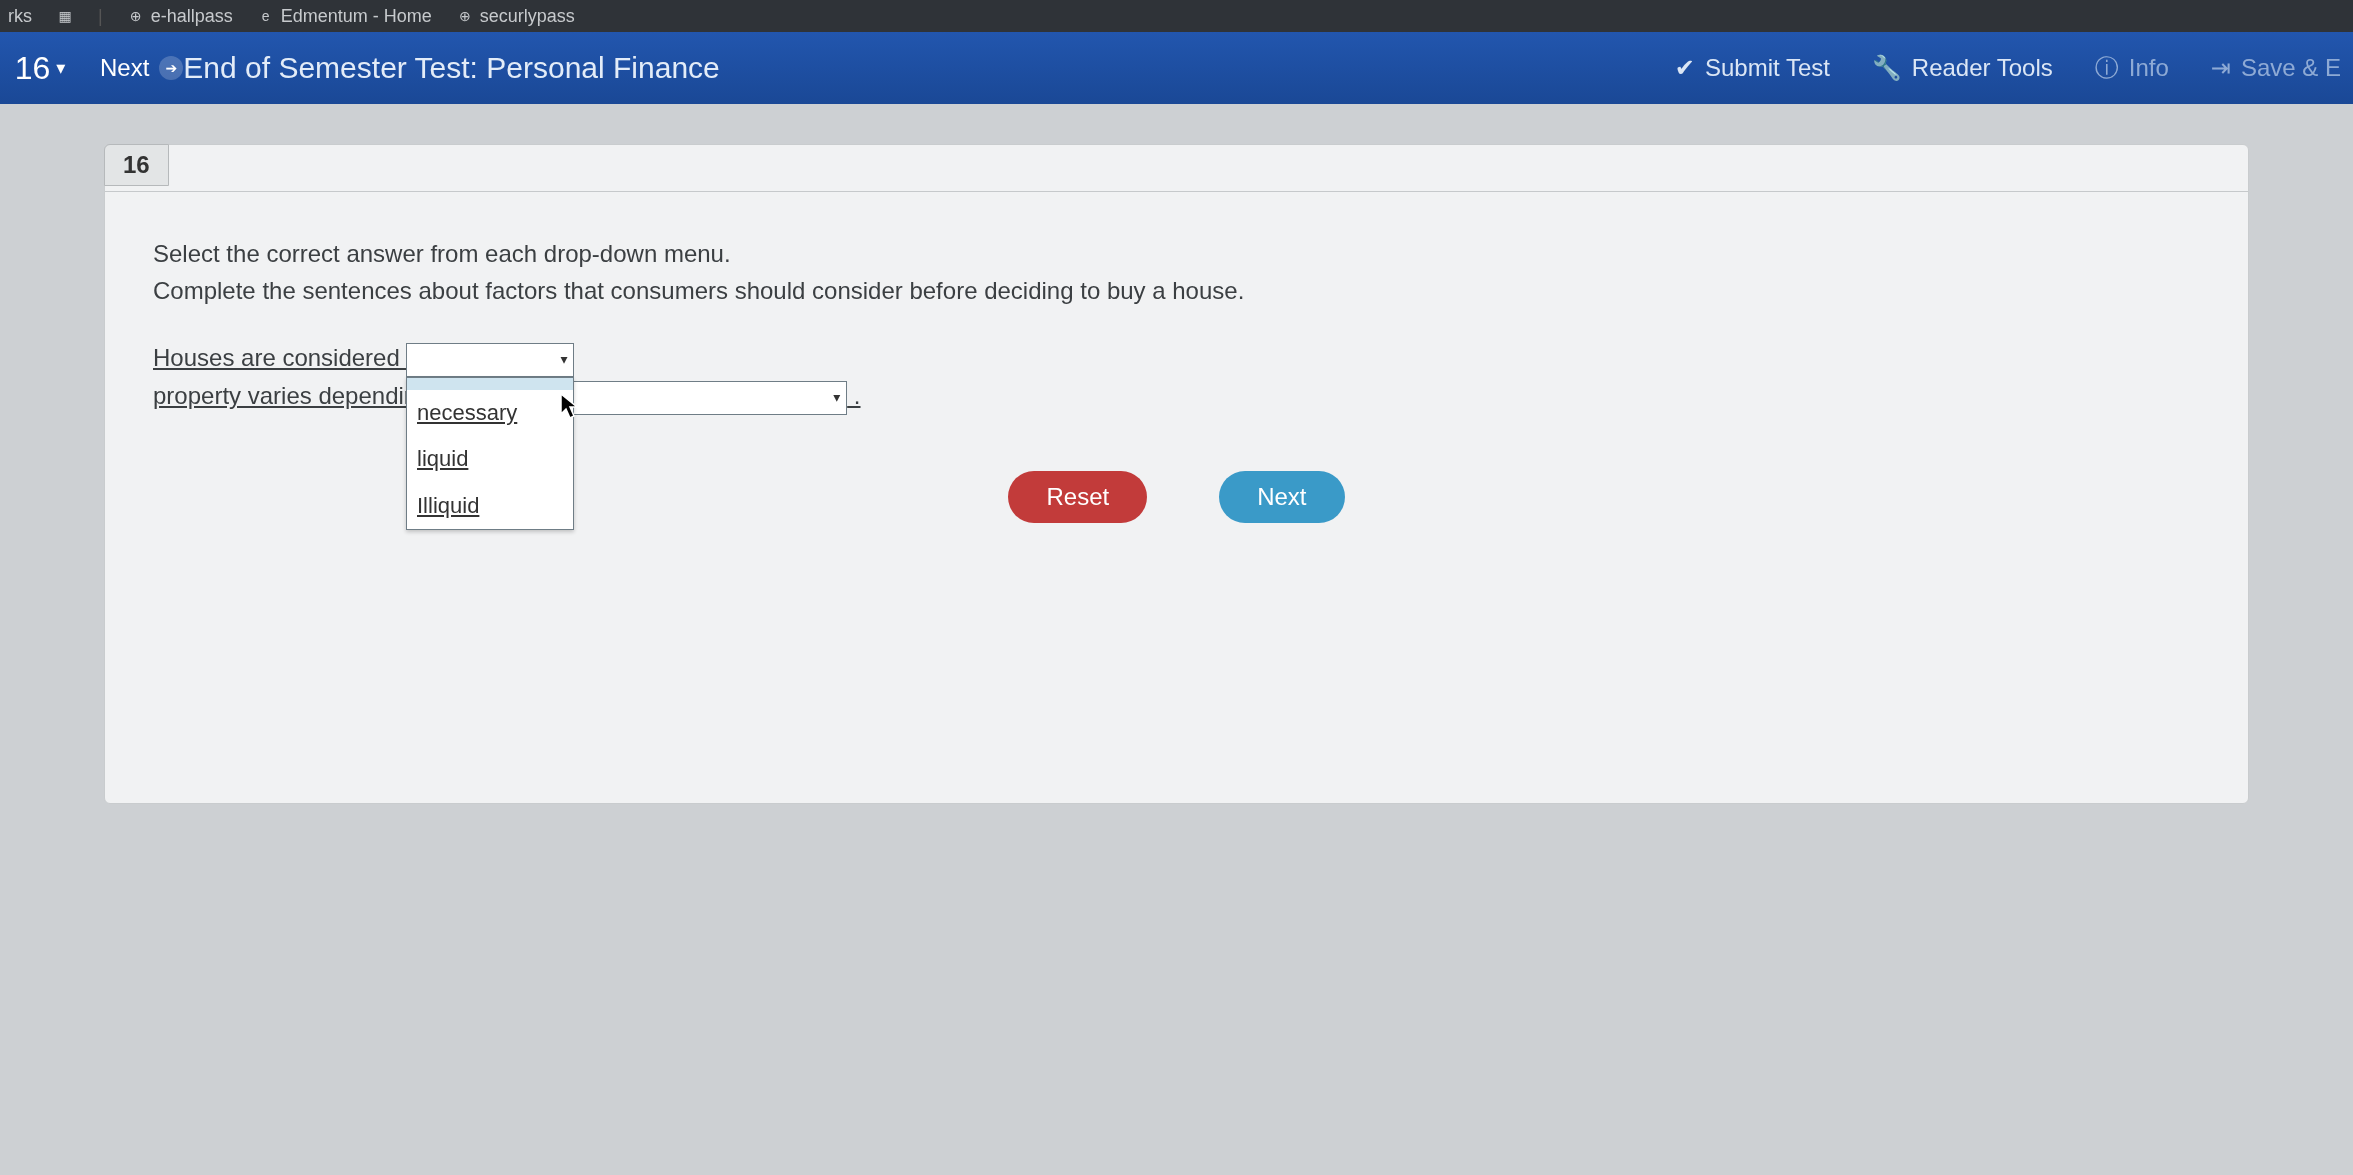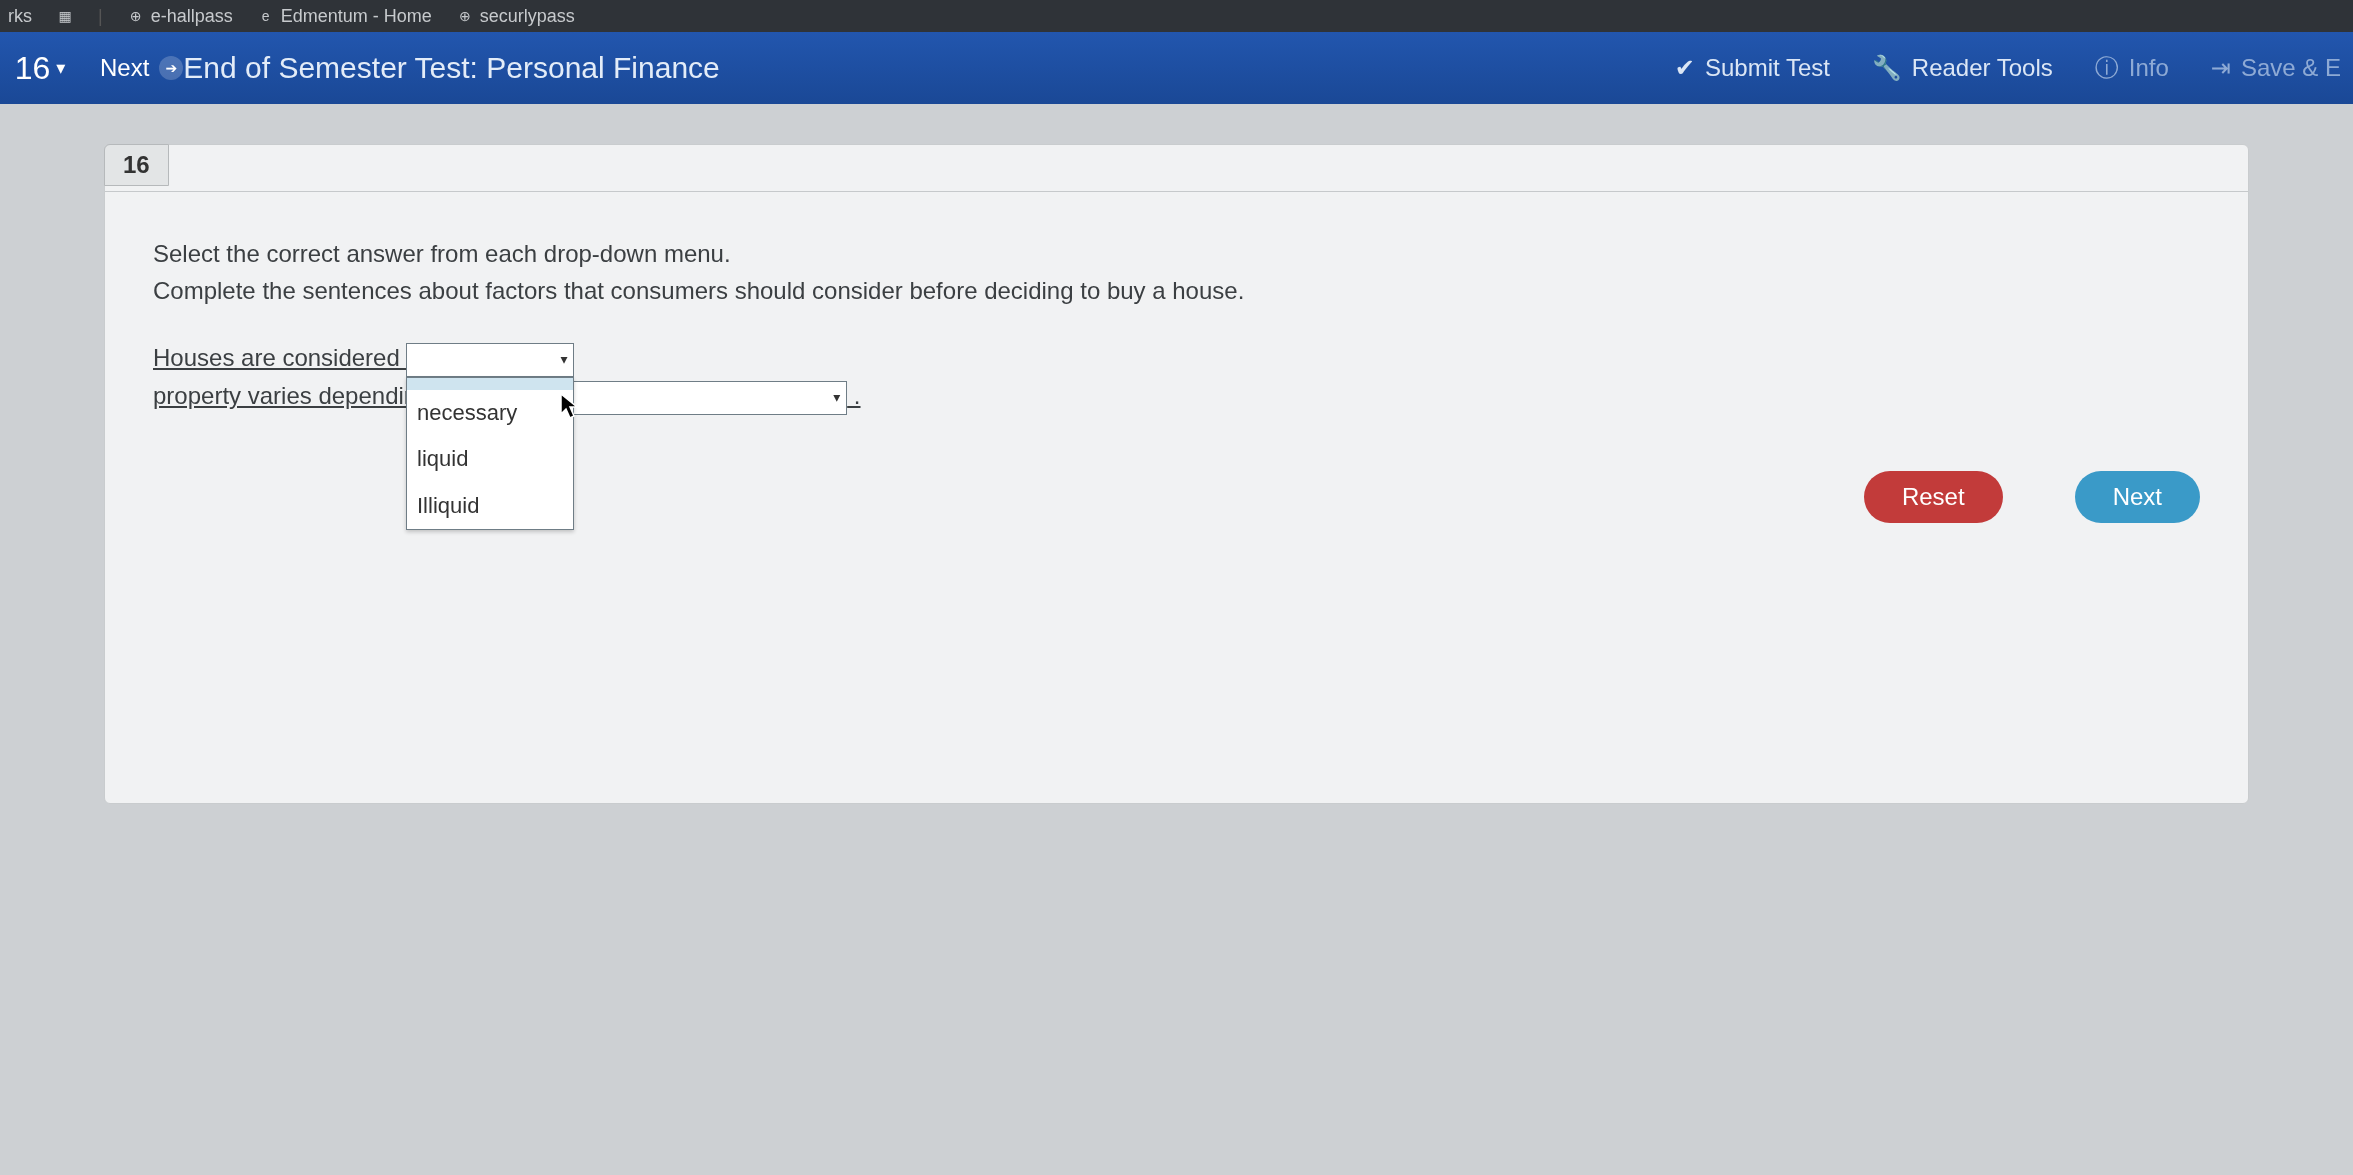--- a/index.html
+++ b/index.html
@@ -143,34 +143,35 @@
     background: #fff;
     width: 168px;
     box-shadow: 0 2px 4px rgba(0,0,0,0.2);
     z-index: 20;
   }
   .dd-open .opt {
     padding: 6px 10px;
     font-size: 22px;
     color: #333;
     cursor: pointer;
+    text-decoration: underline;
   }
   .dd-open .opt.hl {
     background: #cfe4ef;
   }
   .cursor-arrow {
     position: absolute;
     width: 0; height: 0;
     z-index: 30;
   }
   .cursor-arrow svg { position: absolute; left: -4px; top: -2px; }
   .btn-row {
     margin-top: 56px;
     display: flex;
-    justify-content: flex-end;
+    justify-content: center;
     gap: 72px;
   }
   .pillbtn {
     border: none;
     border-radius: 999px;
     padding: 12px 38px;
     font-size: 24px;
     color: #fff;
     cursor: pointer;
   }

